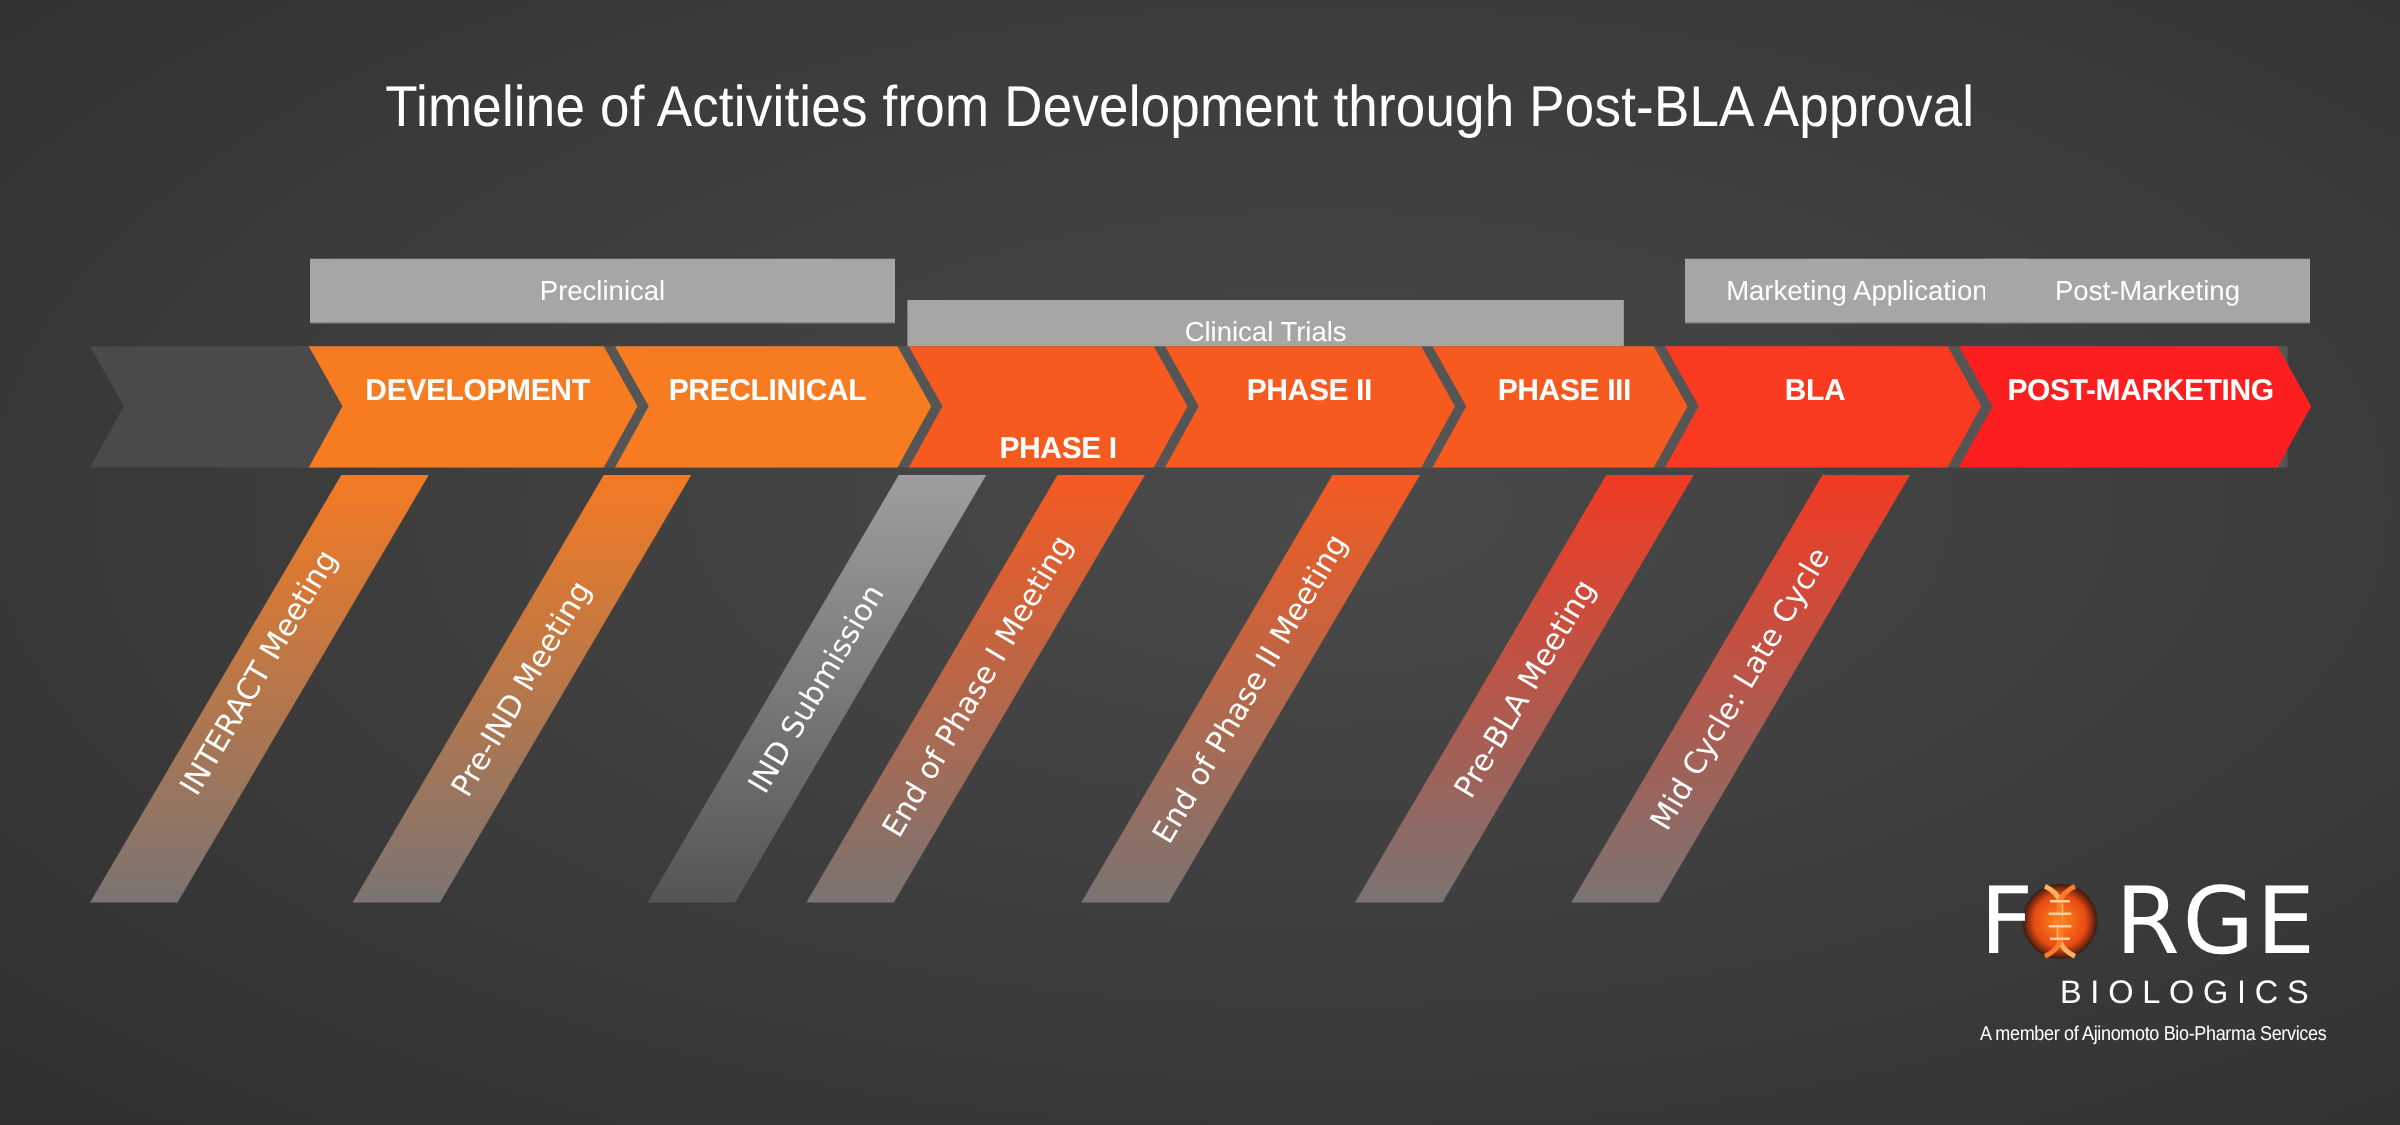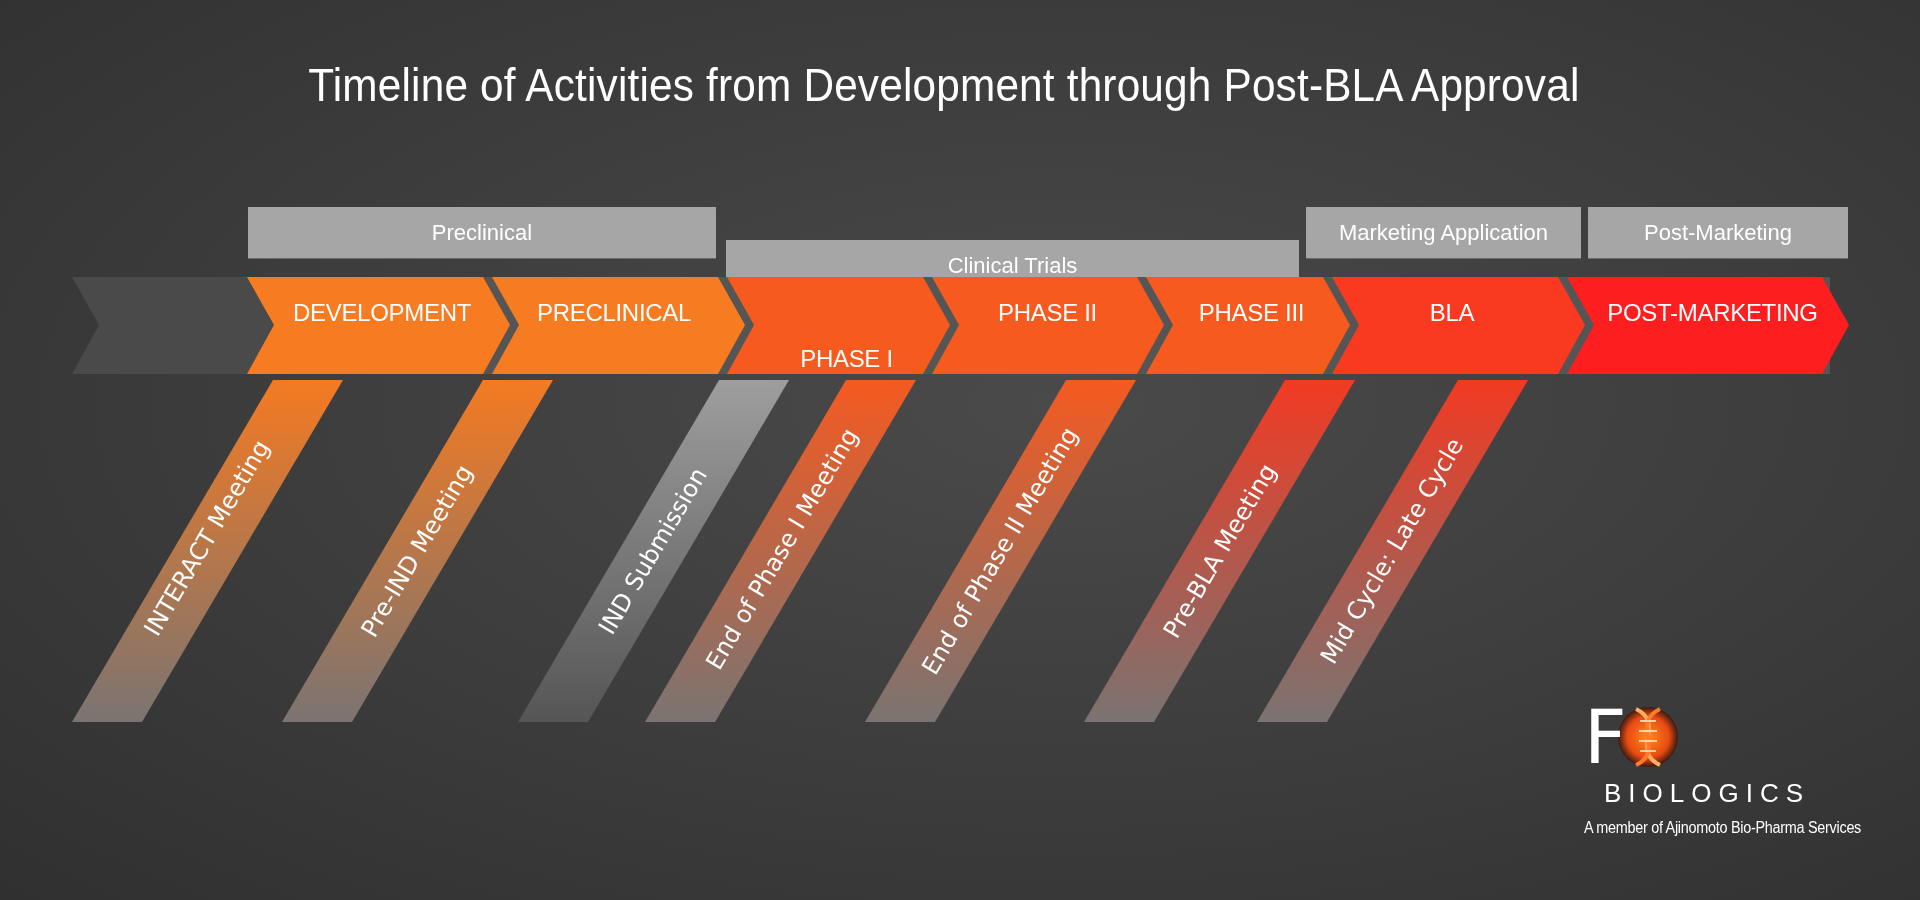--- a/index.html
+++ b/index.html
@@ -17,44 +17,44 @@
   }
   .title span { display:inline-block; margin-left:-35px; }
   .hbar {
     position:absolute; top:207px; height:51px; background:#a6a6a6;
     color:#ffffff; font-size:22px; display:flex; align-items:center; justify-content:center;
     box-shadow: 0 1px 0 #6a6a6a;
   }
   svg.main { position:absolute; left:0; top:0; }
   .chev-label {
     position:absolute; top:277px; height:72px; display:flex; align-items:center; justify-content:center;
-    color:#ffffff; font-weight:normal; font-size:24px; letter-spacing:-0.3px;
+    color:#ffffff; font-weight:bold; font-size:24px; letter-spacing:-0.3px;
   }
   .diag-label {
     position:absolute; color:#ffffff; font-size:25px; white-space:nowrap;
     font-family: "DejaVu Sans", sans-serif; font-size:24px;
     transform-origin: center center;
   }
   .logo { position:absolute; left:1584px; top:700px; width:270px; color:#fff; }
   .logo .forge { font-size:74px; letter-spacing:2px; line-height:74px; font-family:"DejaVu Sans", sans-serif; font-weight:normal; display:flex; align-items:center; }
-  .logo .bio { font-size:26px; letter-spacing:7px; text-align:left; margin-top:4px; margin-left:20px; }
+  .logo .bio { font-size:26px; letter-spacing:7px; text-align:right; margin-top:4px; margin-left:20px; }
   .logo .member { font-size:16px; margin-top:10px; letter-spacing:-0.3px; white-space:nowrap; transform:scaleX(0.9); transform-origin:left; }
 </style>
 </head>
 <body>
 
 <div class="title"><span>Timeline of Activities from Development through Post-BLA Approval</span></div>
 
 <div class="hbar" style="left:248px; width:468px;">
     <span>Preclinical</span>
   </div>
 <div class="hbar" style="left:726px; width:573px;margin-top:33px;">
     <span>Clinical Trials</span>
   </div>
-<div class="hbar" style="left:1306px; width:275px;text-align:right;">
+<div class="hbar" style="left:1348px; width:275px;text-align:right;">
     <span>Marketing Application</span>
   </div>
 <div class="hbar" style="left:1588px; width:260px;">
     <span>Post-Marketing</span>
   </div>
 
 <svg class="main" width="1920" height="900" viewBox="0 0 1920 900">
   <defs>
     <linearGradient id="gOrange" x1="0" y1="0" x2="0" y2="1">
       <stop offset="0" stop-color="#F47A22"></stop>
@@ -151,16 +151,17 @@
   <span style="position:absolute; transform:translate(-50%,-50%) rotate(-59.5deg); white-space:nowrap;">Pre-BLA Meeting</span>
 </div>
 <div class="diag-label" style="left:1392px; top:551px; width:0; height:0;">
   <span style="position:absolute; transform:translate(-50%,-50%) rotate(-59.5deg); white-space:nowrap;">Mid Cycle: Late Cycle</span>
 </div>
 
 <div class="logo">
   <div class="forge">
     <span>F</span>
     <span style="display:inline-block; width:66px;"></span>
+    <span>RGE</span>
   </div>
   <div class="bio">BIOLOGICS</div>
   <div class="member">A member of Ajinomoto Bio-Pharma Services</div>
 </div>
 
 </body></html>

